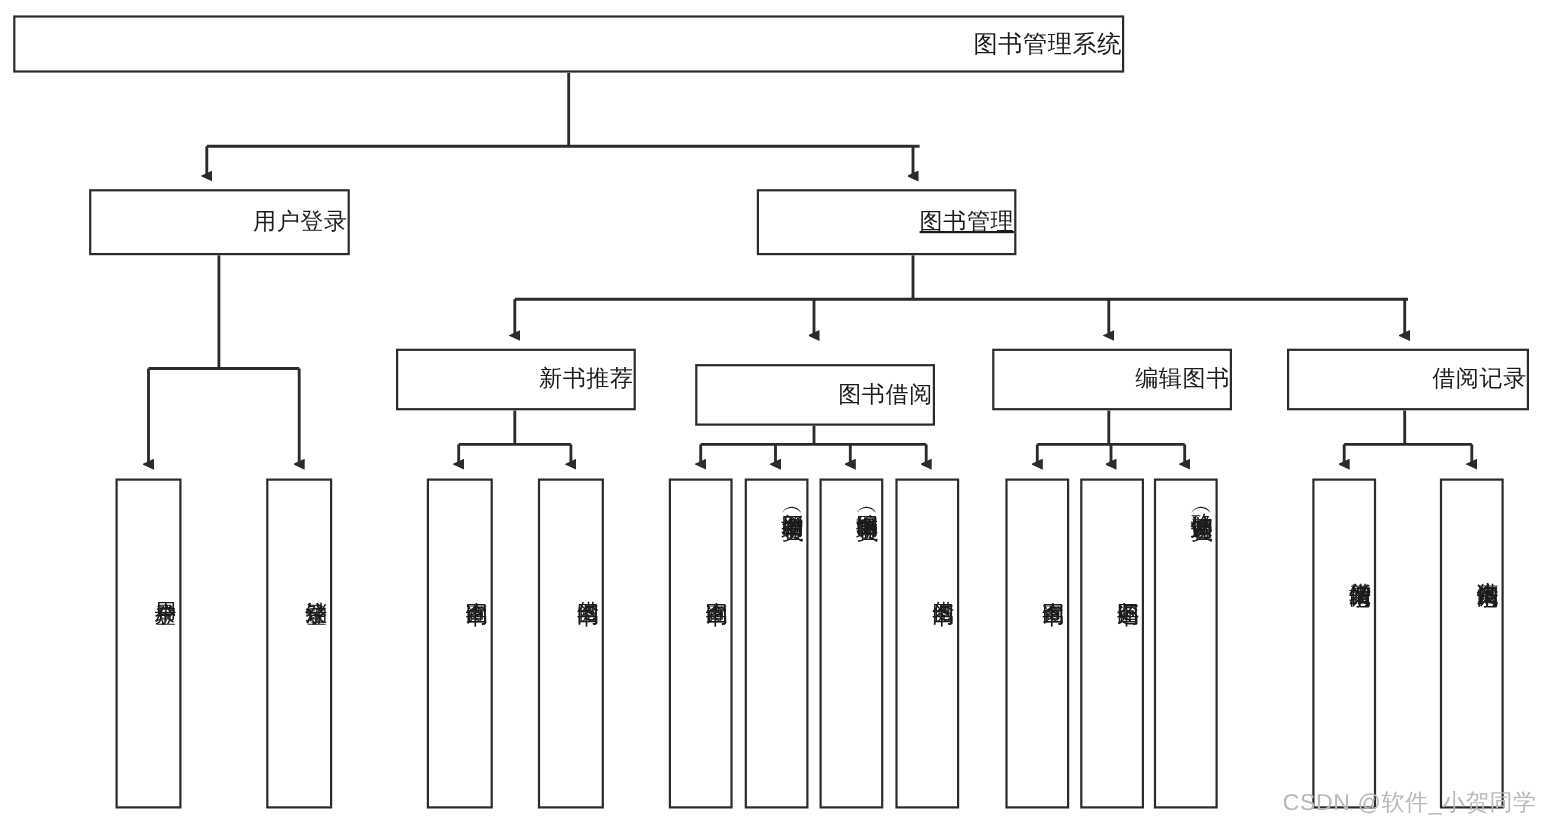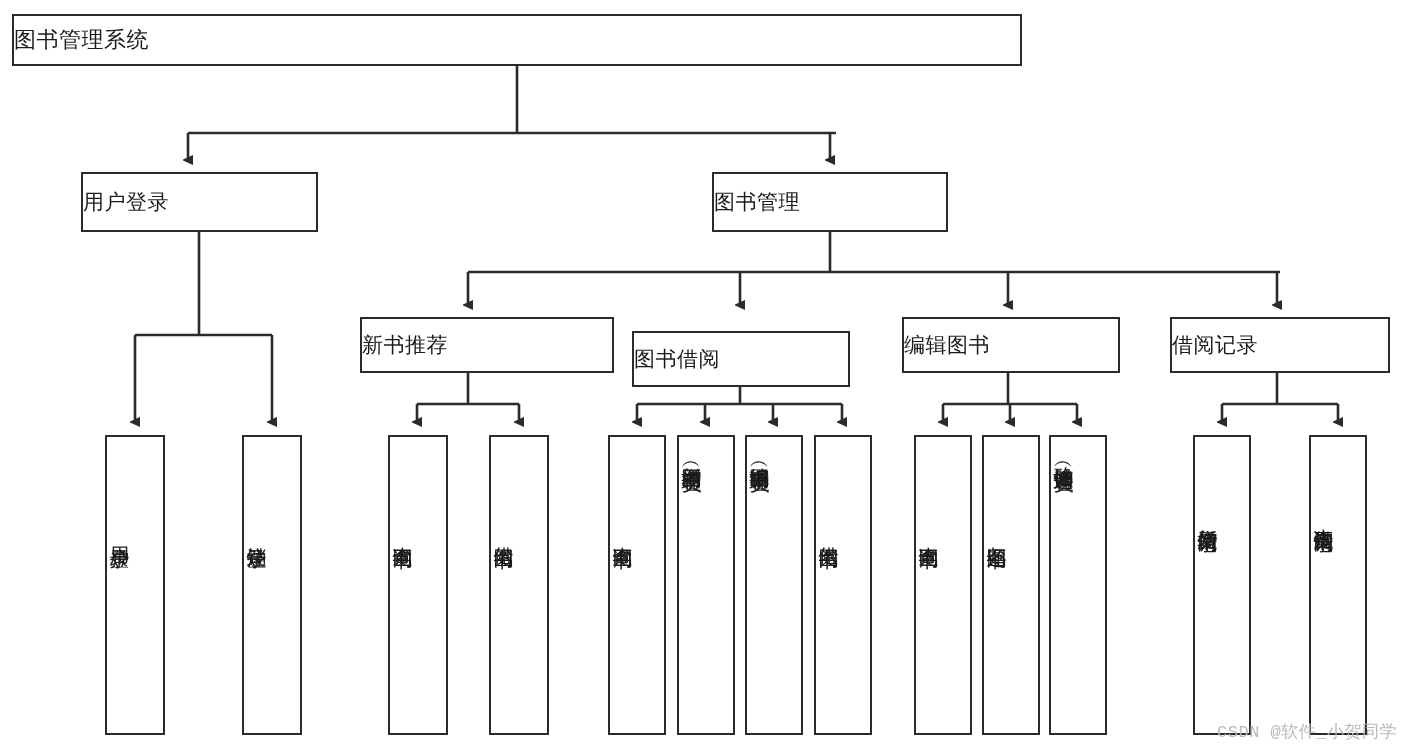--- a/index.html
+++ b/index.html
@@ -27,21 +27,21 @@
     height: 747px;
     pointer-events: none;
   }
   .node {
     position: absolute;
     box-sizing: border-box;
     border: 2px solid #2b2b2b;
     background: #ffffff;
     display: flex;
     align-items: center;
-    justify-content: flex-start;
+    justify-content: flex-end;
     color: #1b1b1b;
     font-size: 21px;
     line-height: 1.25;
     letter-spacing: 0.5px;
     z-index: 2;
   }
   .node.root {
     font-size: 22px;
   }
   .node.leaf {
@@ -63,26 +63,25 @@
   .node.leaf.midshort .vtext {
     margin-top: 70px;
   }
   .node.leaf.tall .vtext {
     margin-top: 8px;
   }
   #watermark {
     position: absolute;
     right: 8px;
     bottom: 4px;
-    font-size: 17px;
+    font-size: 21px;
     color: #b9b9b9;
     letter-spacing: 0.5px;
     z-index: 3;
     white-space: nowrap;
-    font-family: Liberation Mono, monospace;
   }
 </style>
 </head>
 <body>
 
 <div id="diagram-root">
 
   <svg id="edge-layer" viewBox="0 0 1405 747" xmlns="http://www.w3.org/2000/svg">
     <defs>
       <marker id="arrow" markerWidth="10" markerHeight="10" refX="5" refY="5" orient="auto" markerUnits="userSpaceOnUse">
@@ -133,25 +132,25 @@
     </g>
   </svg>
 
   <div class="node root" style="left:12px; top:14px; width:1010px; height:52px;">
     <span>图书管理系统</span>
   </div>
 
   <div class="node" style="left:81px; top:172px; width:237px; height:60px;">
     <span>用户登录</span>
   </div>
-  <div class="node" style="left:712px; top:172px; width:236px; height:60px;">
+  <div class="node" style="left:688px; top:172px; width:236px; height:60px;text-decoration:underline;">
     <span>图书管理</span>
   </div>
 
-  <div class="node" style="left:360px; top:317px; width:254px; height:56px;">
+  <div class="node" style="left:360px; top:317px; width:218px; height:56px;">
     <span>新书推荐</span>
   </div>
   <div class="node" style="left:632px; top:317px; width:218px; height:56px;margin-top:14px;">
     <span>图书借阅</span>
   </div>
   <div class="node" style="left:902px; top:317px; width:218px; height:56px;">
     <span>编辑图书</span>
   </div>
   <div class="node" style="left:1170px; top:317px; width:220px; height:56px;">
     <span>借阅记录</span>

